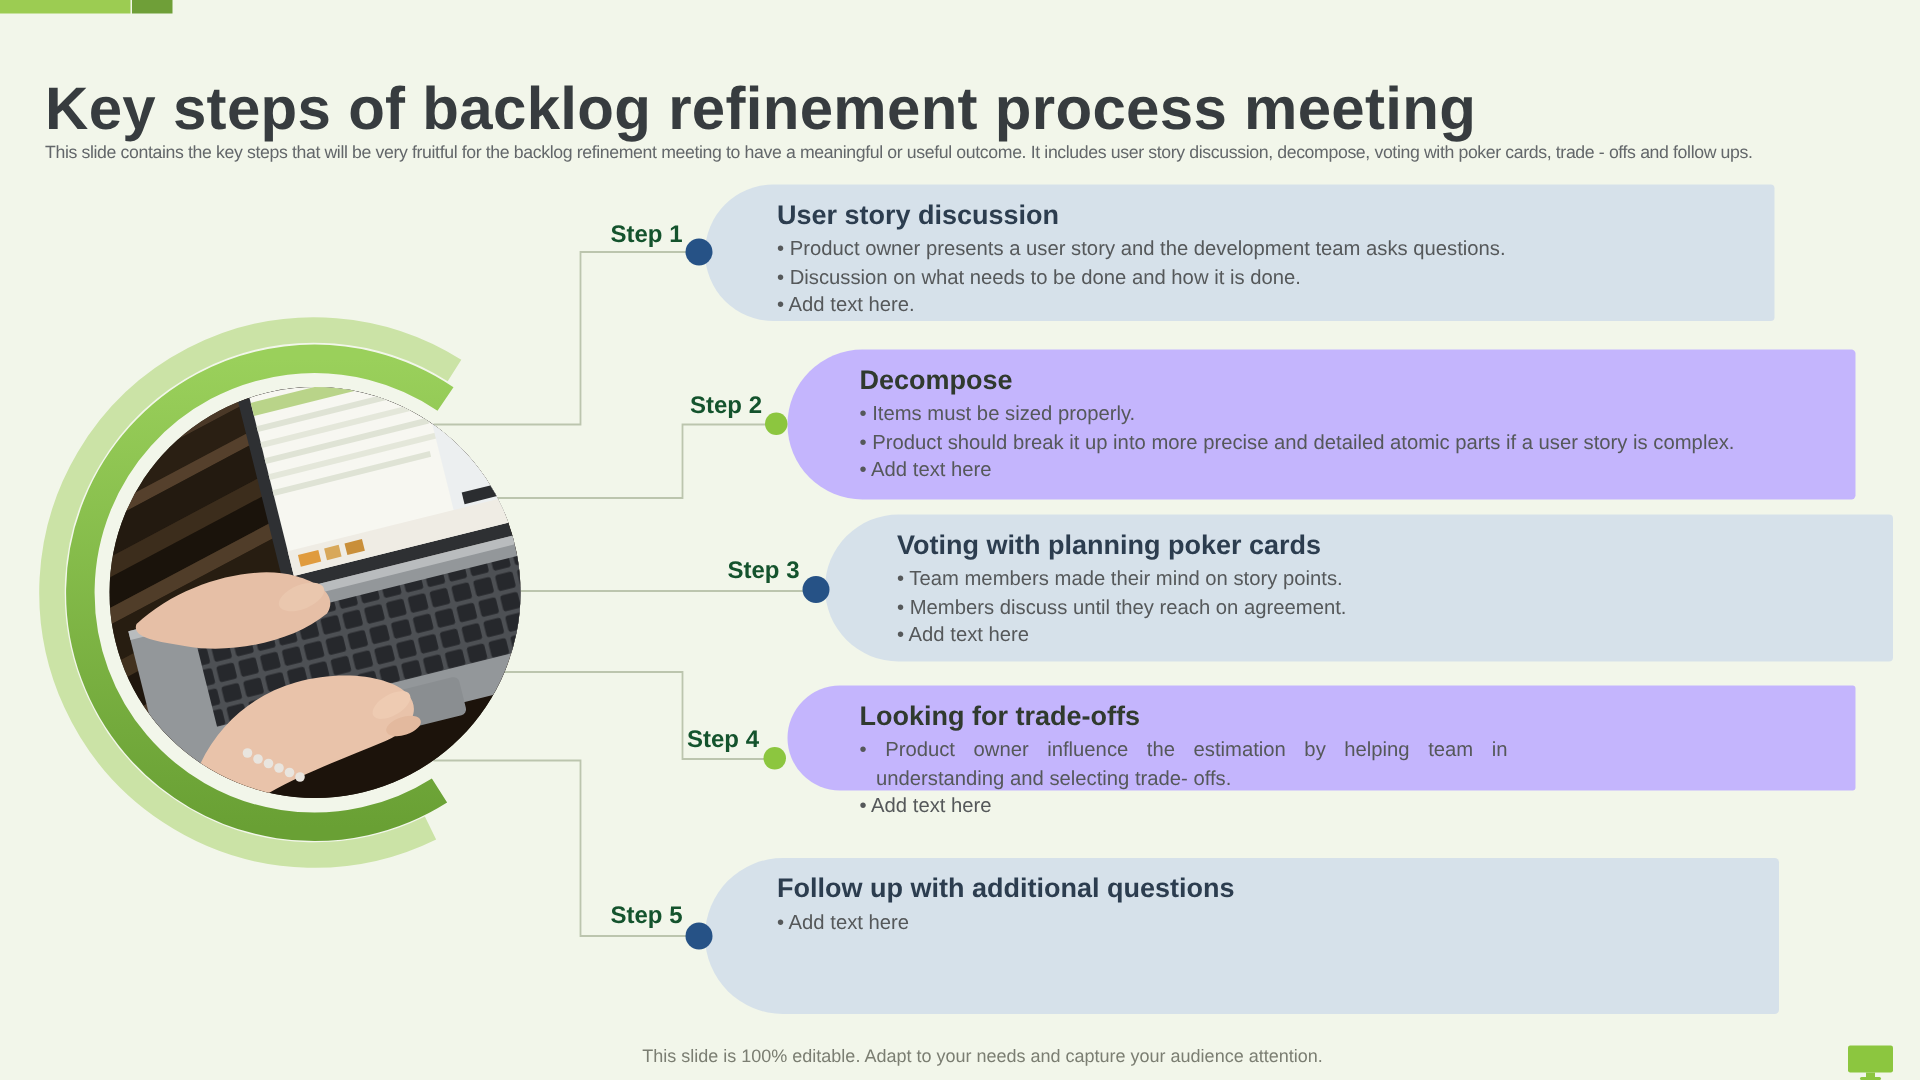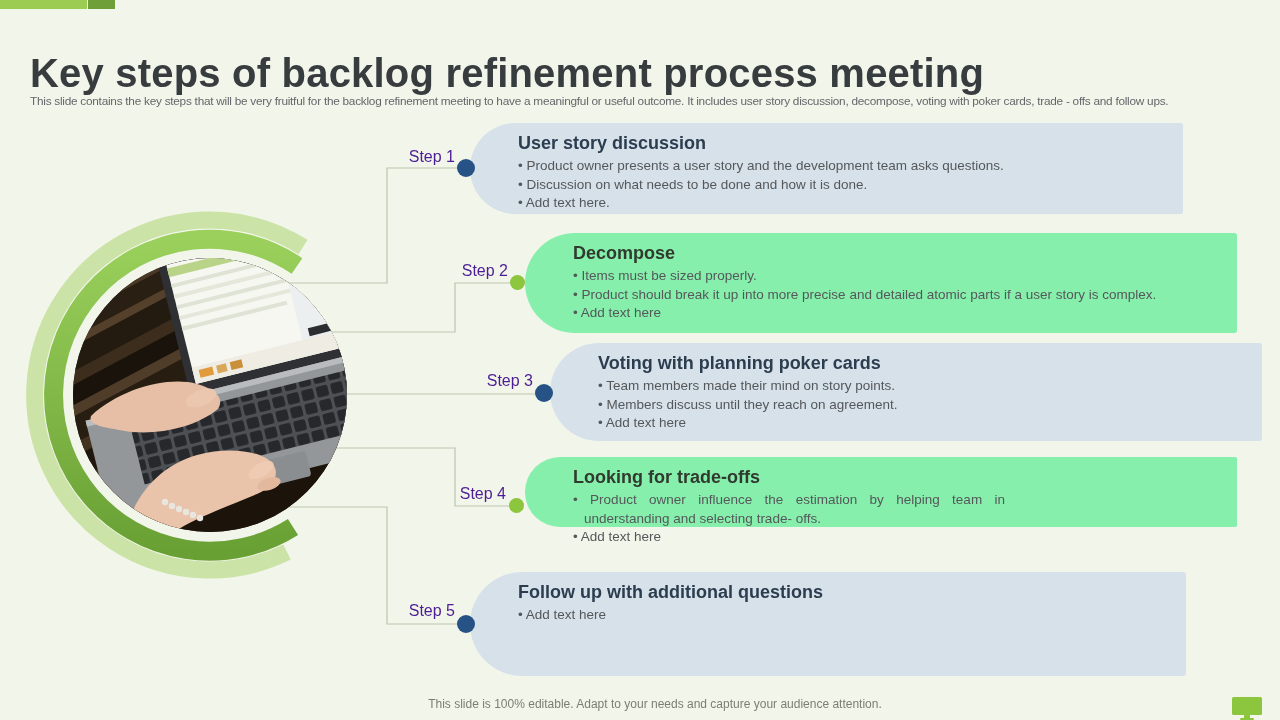--- a/index.html
+++ b/index.html
@@ -16,38 +16,38 @@
          font-size:40px; font-weight:bold; color:#373c3f; letter-spacing:0.2px;}
   .subtitle{position:absolute; left:30px; top:82px; width:1240px;
             font-size:11.8px; letter-spacing:-0.25px; color:#63676a; white-space:nowrap;}
 
   
   .layer{position:absolute; left:0; top:0;}
 
   
   .step-box{position:absolute; padding:9px 18px 6px 48px; box-sizing:border-box;}
   .step-box.blue{background:#d6e1ea; }
-  .step-box.green{background:#86efac;}
+  .step-box.green{background:#c4b5fd;}
   .step-box{border-radius:54px 3px 3px 54px;}
   .step-title{font-size:18px; font-weight:bold; margin:1px 0 3px 0;}
   .blue .step-title{color:#2c3d4f;}
   .green .step-title{color:#303a2e;}
   .bullets{list-style:none; margin:0; padding:0; font-size:13.5px; line-height:18.5px; color:#55585a;}
   .bullets li{padding-left:11px; text-indent:-11px;}
   .bullets li::before{content:"• ";}
   .bullets.narrow{width:432px; text-align:justify;}
 
   #box1{left:470px; top:123px; width:713px; height:91px;}
   #box2{left:525px; top:233px; width:712px; height:100px;}
   #box3{left:550px; top:343px; width:712px; height:98px;}
   #box4{left:525px; top:457px; width:712px; height:70px;}
   #box5{left:470px; top:572px; width:716px; height:104px;}
 
   
-  .step-label{position:absolute; font-size:16px; font-weight:normal; color:#4c1d95; text-align:right;}
+  .step-label{position:absolute; font-size:16px; font-weight:bold; color:#14532d; text-align:right;}
   #label1{left:385px; top:148px; width:70px;}
   #label2{left:443px; top:262px; width:65px;}
   #label3{left:461px; top:372px; width:72px;}
   #label4{left:441px; top:485px; width:65px;}
   #label5{left:385px; top:602px; width:70px;}
 
   .dot{position:absolute; border-radius:50%;}
   .dot.navy{width:18px; height:18px; background:#265286;}
   .dot.green{width:15px; height:15px; background:#8cc63f;}
   #dot1{left:457px; top:159px;}

